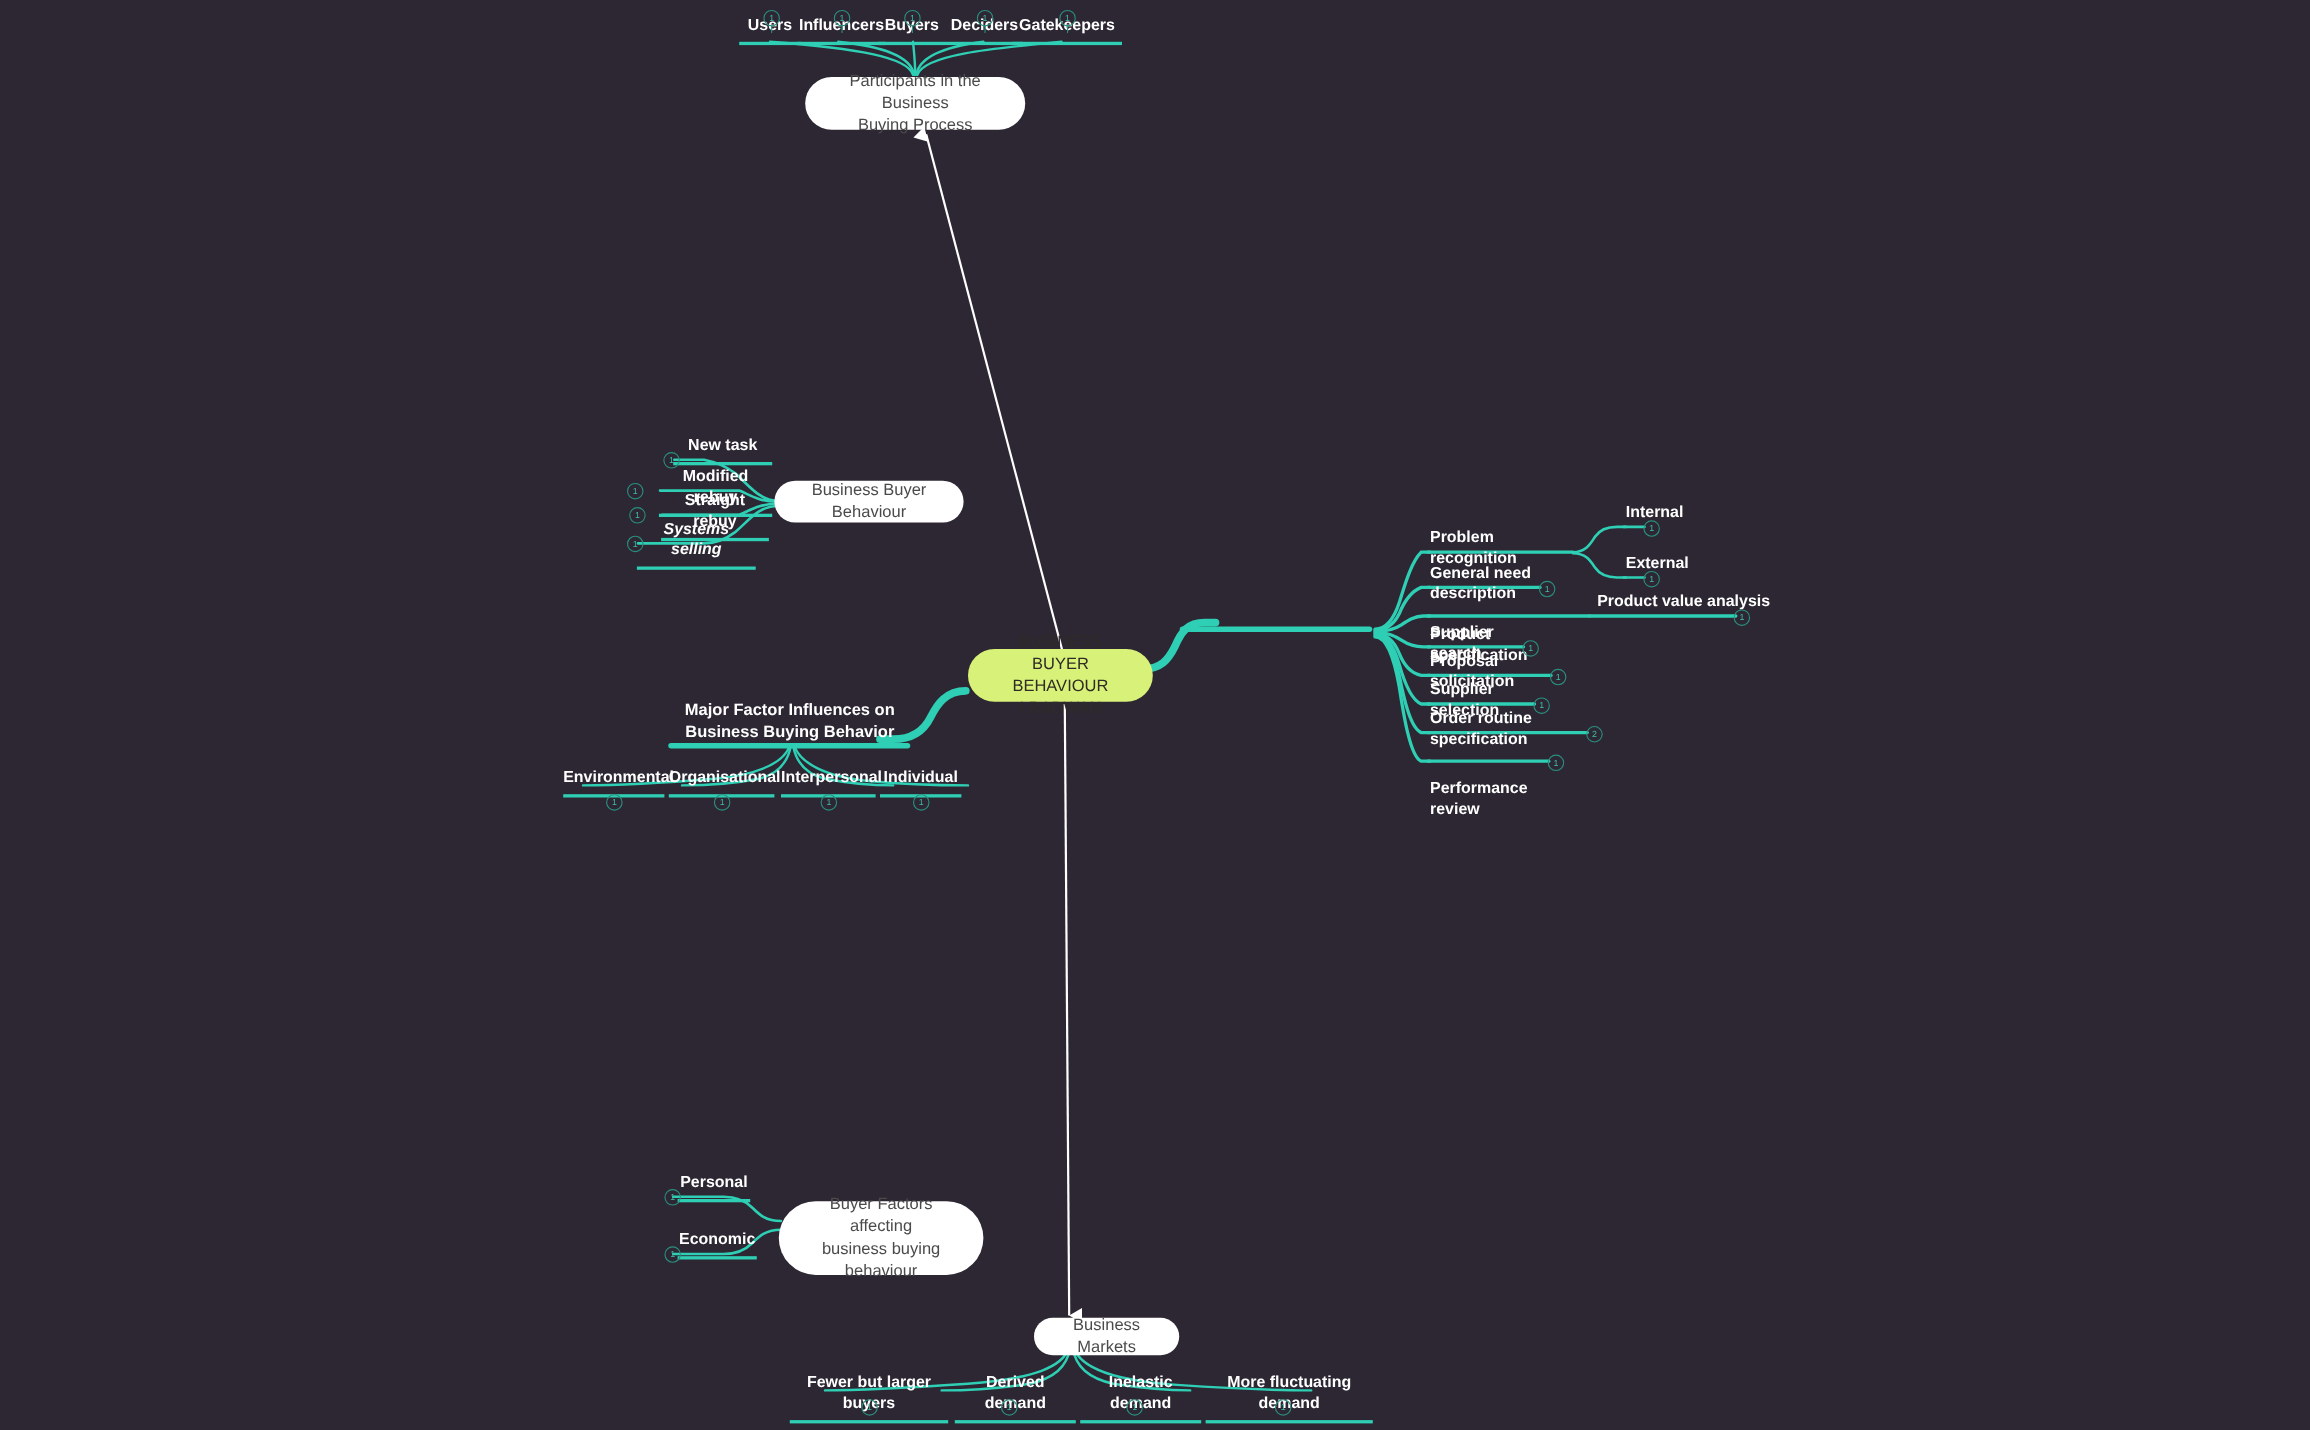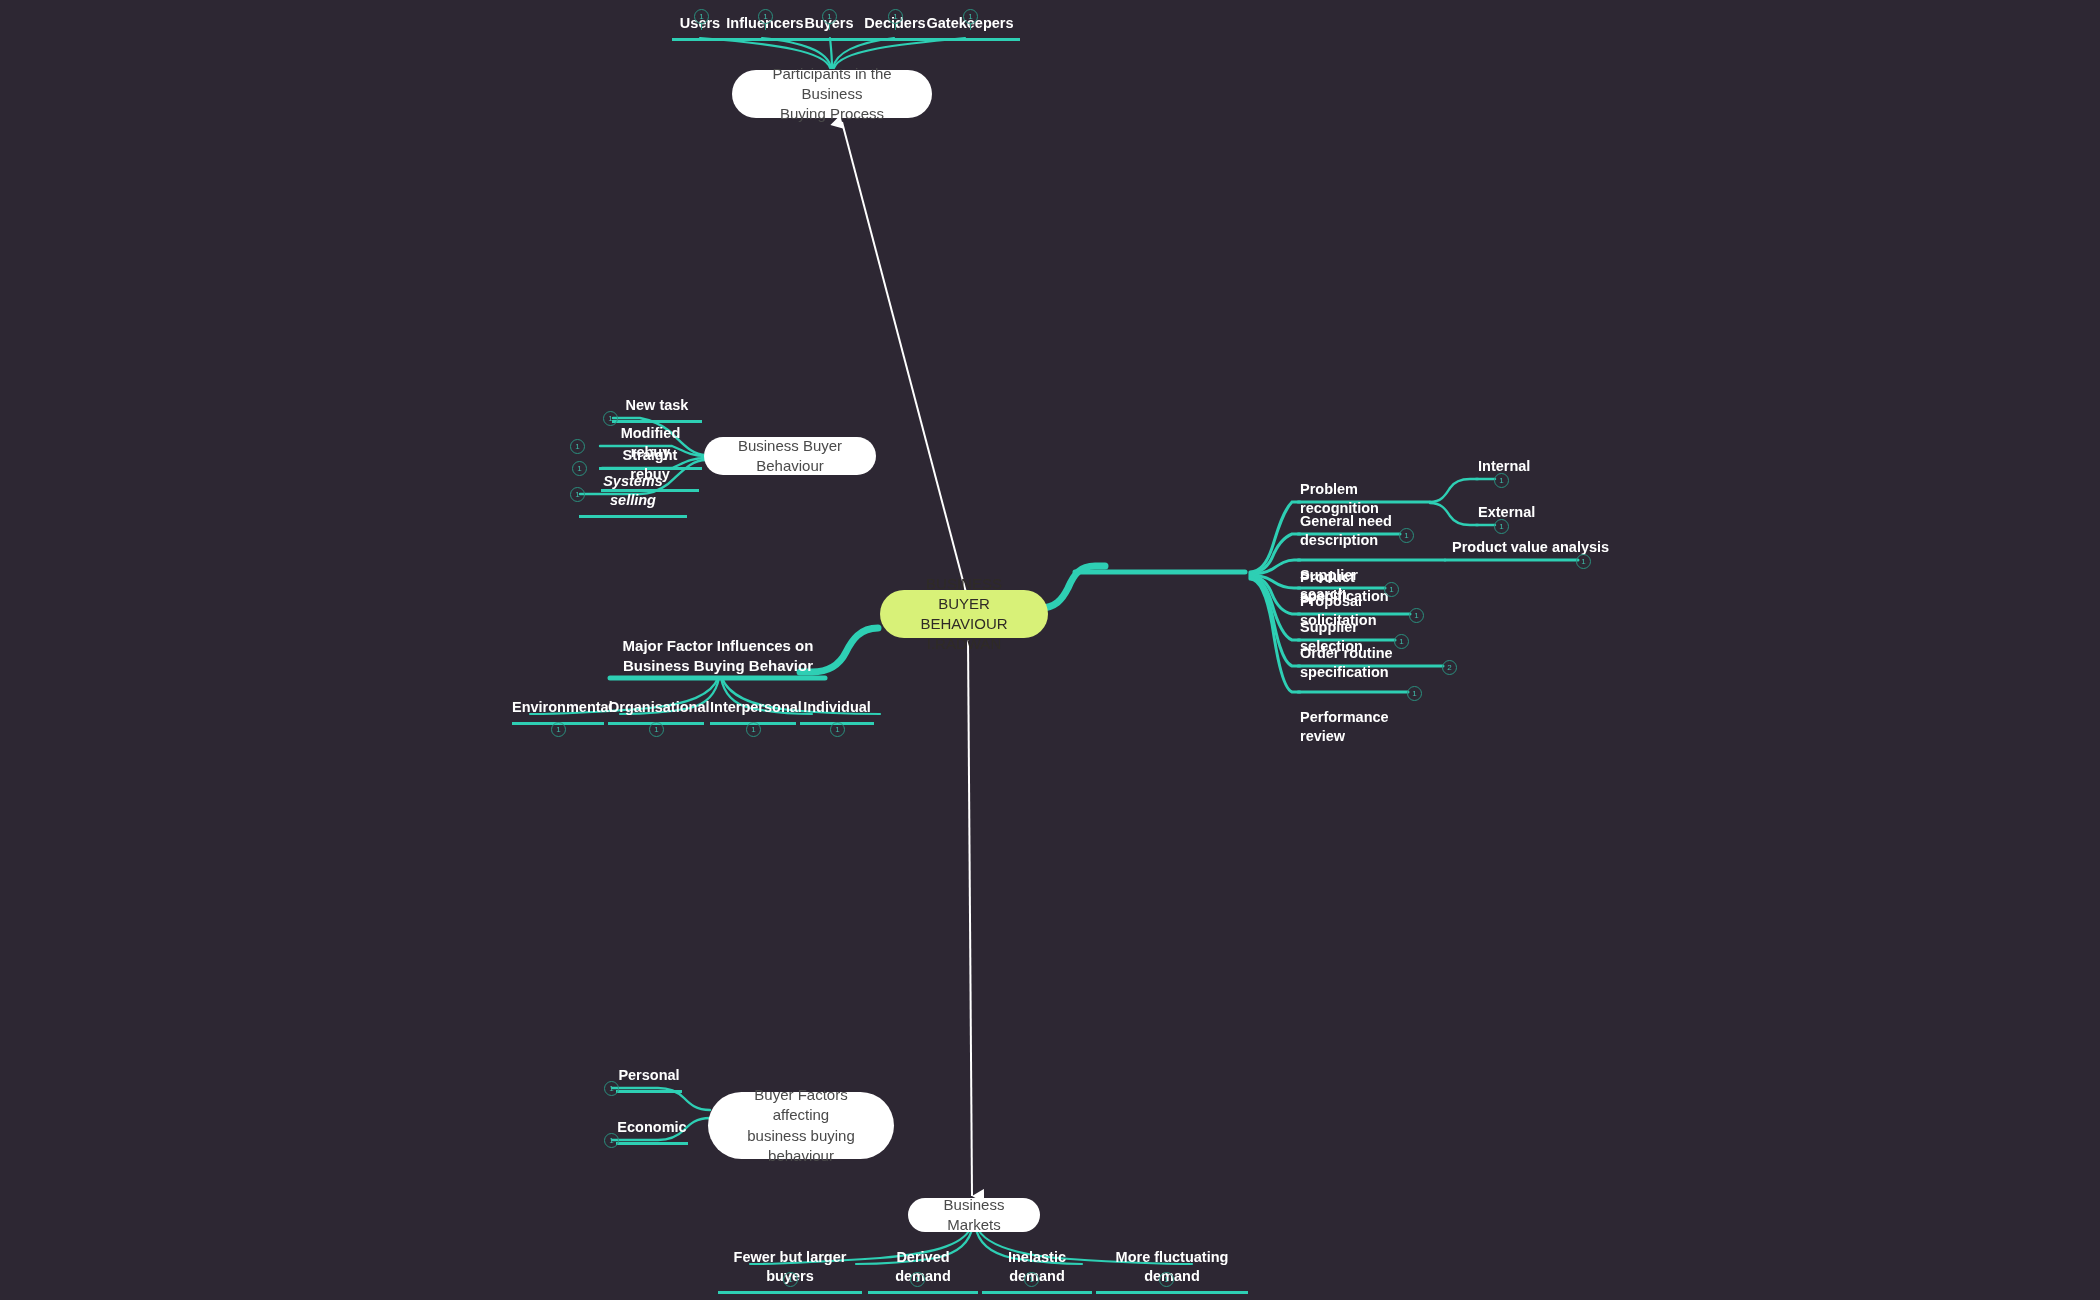--- a/index.html
+++ b/index.html
@@ -185,21 +185,21 @@
 BEHAVIOUR I.RADWAN</div>
 
   <div class="pill" style="left:732px;top:70px;width:200px;height:48px;">Participants in the Business
 Buying Process</div>
 
   <div class="pill" style="left:704px;top:437px;width:172px;height:38px;">Business Buyer Behaviour</div>
 
   <div class="pill" style="left:708px;top:1092px;width:186px;height:67px;">Buyer Factors affecting
 business buying behaviour</div>
 
-  <div class="pill" style="left:908px;top:1198px;width:132px;height:34px;">Business Markets</div>
+  <div class="pill" style="left:940px;top:1198px;width:132px;height:34px;">Business Markets</div>
 
   <div class="topic center" style="left:672px;top:14px;width:56px;">Users</div>
   <div class="badge stem" style="left:694px;top:9px;">1</div>
 
   <div class="topic center" style="left:725px;top:14px;width:80px;">Influencers</div>
   <div class="badge stem" style="left:758px;top:9px;">1</div>
 
   <div class="topic center" style="left:798px;top:14px;width:62px;">Buyers</div>
   <div class="badge stem" style="left:822px;top:9px;">1</div>
 

